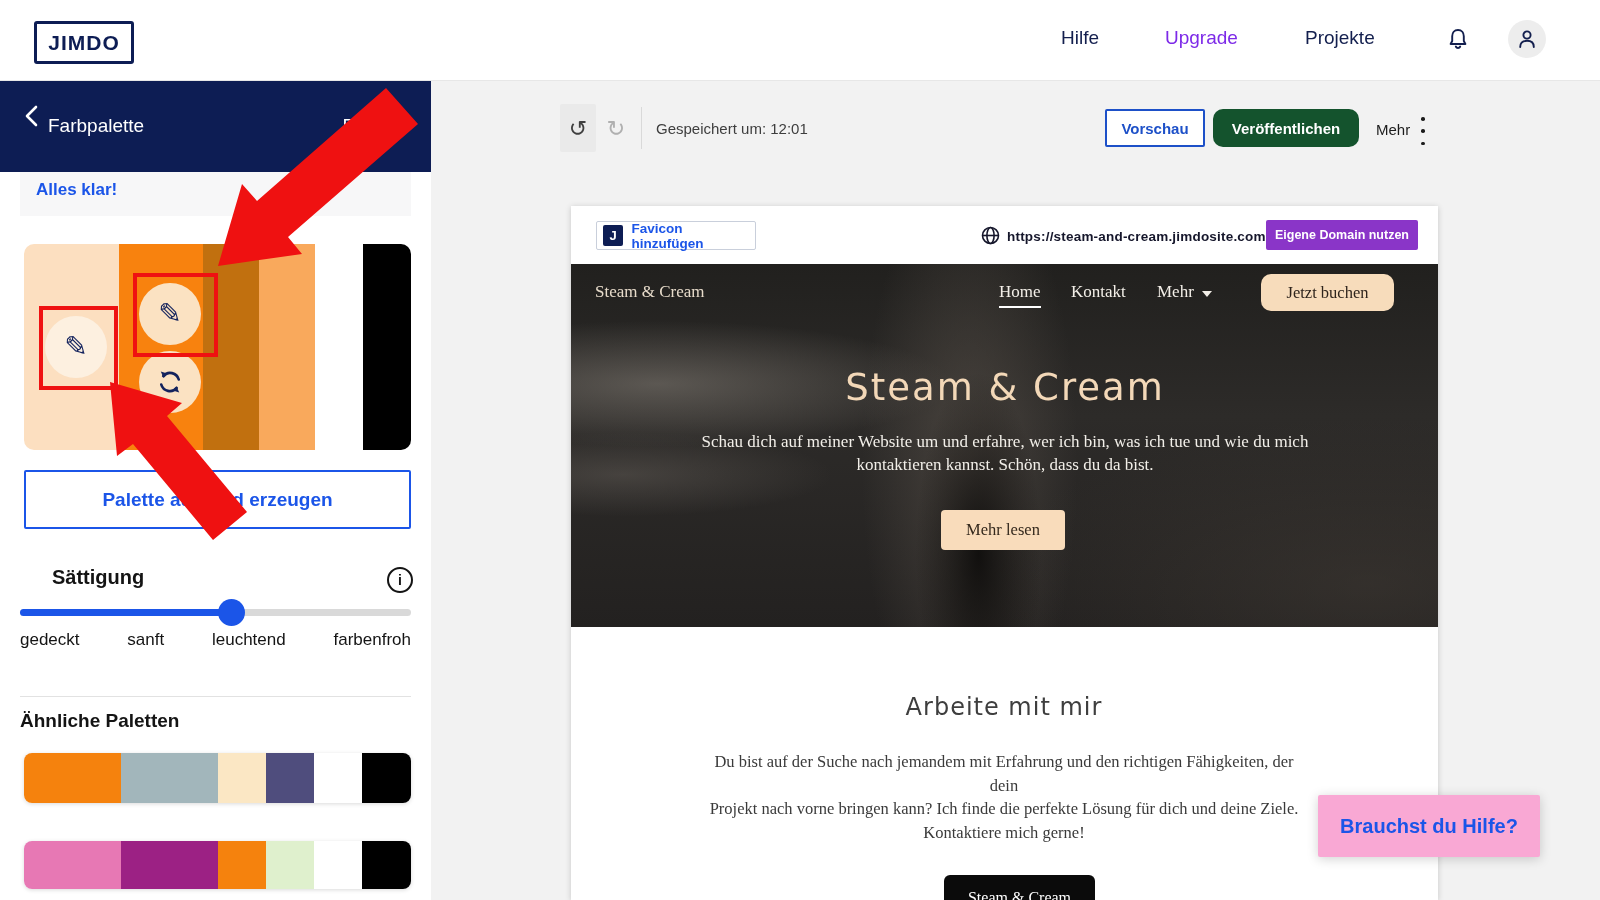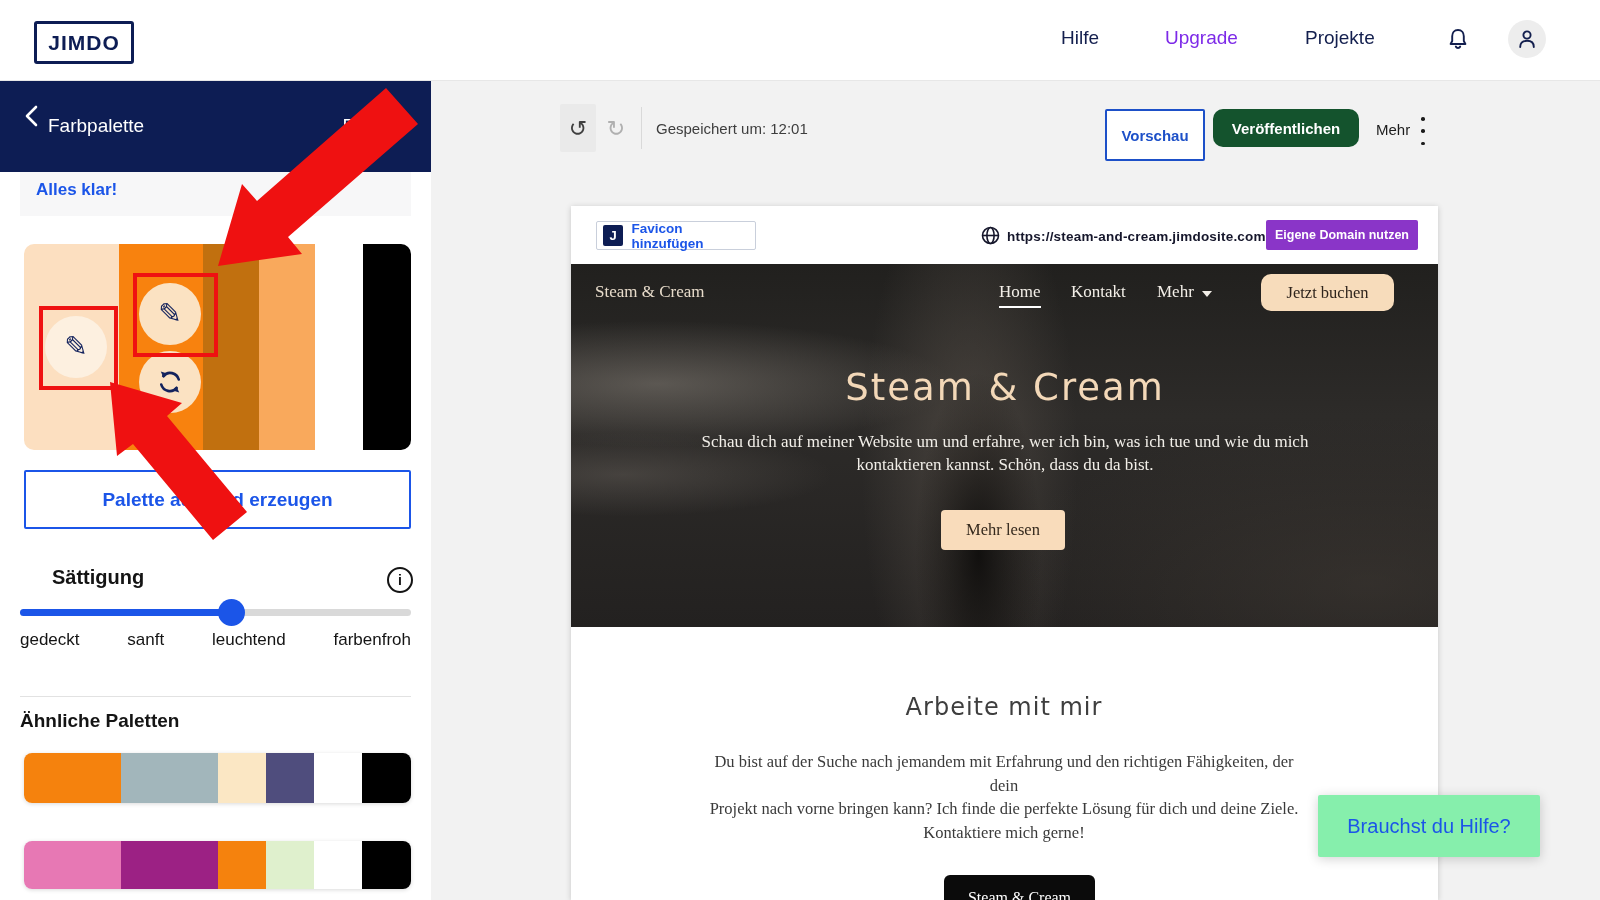--- a/index.html
+++ b/index.html
@@ -57,21 +57,21 @@
   .divider{left:20px;top:696px;width:391px;height:1px;background:#e2e2e2;z-index:6;}
   .similar-heading{left:20px;top:710px;font-size:19px;font-weight:600;color:#141414;z-index:6;}
 
   
   .undo-box{left:560px;top:104px;width:36px;height:48px;background:#eaeaea;border-radius:2px;display:flex;align-items:center;justify-content:center;cursor:pointer;}
   .redo-box{left:598px;top:104px;width:36px;height:48px;display:flex;align-items:center;justify-content:center;cursor:pointer;}
   .undo-glyph{font-family:"DejaVu Sans",sans-serif;font-size:22px;color:#3f3f3f;}
   .redo-glyph{font-family:"DejaVu Sans",sans-serif;font-size:22px;color:#b0b0b0;}
   .tool-vdiv{left:641px;top:107px;width:1px;height:42px;background:#d9d9d9;}
   .saved-text{left:656px;top:120px;font-size:15px;color:#3e3e3e;}
-  .btn-preview{left:1105px;top:109px;width:100px;height:52px;background:#fff;border:2px solid #1d50c8;border-radius:2px;box-sizing:border-box;
+  .btn-preview{left:1105px;top:109px;width:100px;height:38px;background:#fff;border:2px solid #1d50c8;border-radius:2px;box-sizing:border-box;
     display:flex;align-items:center;justify-content:center;font-size:15px;font-weight:700;color:#1d50c8;cursor:pointer;}
   .btn-publish{left:1213px;top:109px;width:146px;height:38px;background:#14532d;border-radius:10px;
     display:flex;align-items:center;justify-content:center;font-size:15px;font-weight:700;color:#fff;cursor:pointer;}
   .more-label{left:1376px;top:121px;font-size:15px;color:#1c1c1c;cursor:pointer;}
   .kebab{left:1421px;top:117px;width:4px;height:28px;display:flex;flex-direction:column;justify-content:space-between;cursor:pointer;}
   .kebab i{width:3.5px;height:3.5px;border-radius:50%;background:#1c1c1c;}
 
   
   .preview-card{left:571px;top:206px;width:867px;height:694px;background:#fff;box-shadow:0 1px 6px rgba(0,0,0,.18);z-index:4;}
   .domain-bar{left:571px;top:206px;width:867px;height:58px;background:#fff;z-index:5;}
@@ -106,22 +106,22 @@
   .hero-btn{position:absolute;left:370px;top:246px;width:124px;height:40px;background:#f9dcbb;border-radius:4px;
     display:flex;align-items:center;justify-content:center;font-size:16.5px;color:#35291d;cursor:pointer;}
 
   .about-title{left:704px;top:693px;width:600px;text-align:center;font-family:"DejaVu Sans",sans-serif;
     font-size:24px;font-weight:400;letter-spacing:1px;color:#3e3e3e;z-index:5;}
   .about-body{left:704px;top:750px;width:600px;text-align:center;font-size:16.5px;line-height:23.5px;color:#3a3a3a;z-index:5;}
   .footer-btn{left:944px;top:875px;width:151px;height:45px;background:#0b0b0b;border-radius:6px;z-index:5;
     display:flex;align-items:flex-start;justify-content:center;padding-top:14px;box-sizing:border-box;
     font-size:16px;color:#fff;cursor:pointer;}
 
-  .help-card{left:1318px;top:795px;width:222px;height:62px;background:#86efac;border-radius:2px;box-shadow:0 2px 12px rgba(0,0,0,.18);z-index:15;
-    display:flex;align-items:center;justify-content:center;font-size:20px;font-weight:400;color:#1b55e8;cursor:pointer;}
+  .help-card{left:1318px;top:795px;width:222px;height:62px;background:#f9a8d4;border-radius:2px;box-shadow:0 2px 12px rgba(0,0,0,.18);z-index:15;
+    display:flex;align-items:center;justify-content:center;font-size:20px;font-weight:700;color:#1b55e8;cursor:pointer;}
 </style>
 </head>
 <body>
 
 <div class="abs topbar">
   <div class="abs logo-box">JIMDO</div>
   <div class="abs topnav-item" style="left:1061px;">Hilfe</div>
   <div class="abs topnav-item topnav-upgrade" style="left:1165px;">Upgrade</div>
   <div class="abs topnav-item" style="left:1305px;">Projekte</div>
   <span class="abs" style="left:1446px;top:26px;">

